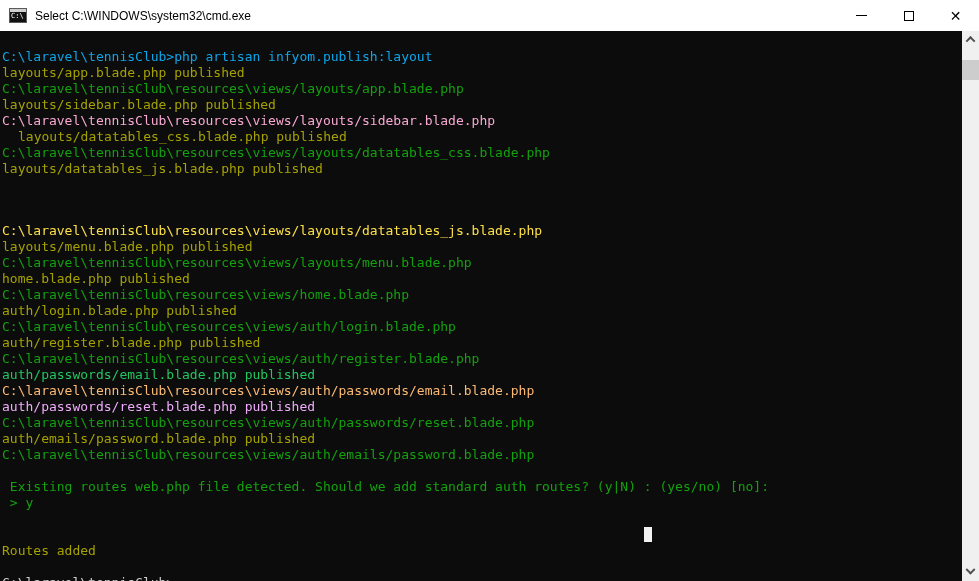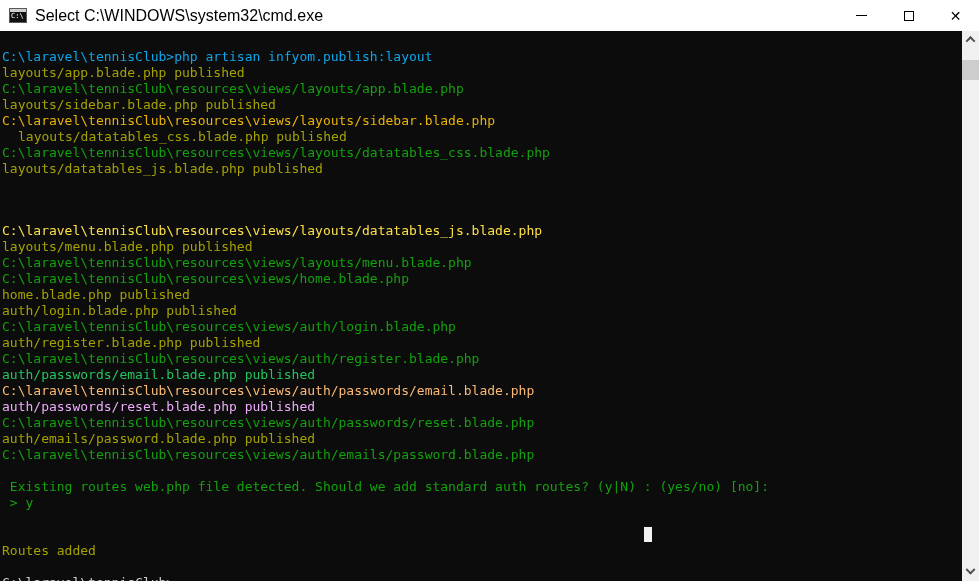--- a/index.html
+++ b/index.html
@@ -41,21 +41,21 @@
     background: #cfcfcf;
   }
   .titlebar-icon .ico-text {
     position: absolute; top: 4px; left: 2px;
     font-family: "DejaVu Sans Mono", monospace;
     font-size: 7px; line-height: 9px;
     color: #ffffff;
   }
   .titlebar-title {
     margin-left: 8px;
-    font-size: 16px;
+    font-size: 12px;
     color: #000000;
     white-space: nowrap;
   }
   .titlebar-controls {
     margin-left: auto;
     display: flex;
     height: 100%;
   }
   .tb-btn {
     width: 47px; height: 100%;
@@ -158,29 +158,29 @@
       </button>
     </div>
   </div>
 
   <div class="terminal">
     <div class="terminal-output">
         <div class="term-line" style="color: #0ea5e9;">C:\laravel\tennisClub&gt;php artisan infyom.publish:layout</div>
         <div class="term-line" style="color: rgb(165, 162, 0);">layouts/app.blade.php published</div>
         <div class="term-line" style="color: rgb(19, 161, 14);">C:\laravel\tennisClub\resources\views/layouts/app.blade.php</div>
         <div class="term-line" style="color: rgb(165, 162, 0);">layouts/sidebar.blade.php published</div>
-        <div class="term-line" style="color: #eab308;">C:\laravel\tennisClub\resources\views/layouts/sidebar.blade.php</div>
+        <div class="term-line" style="color: #f9a8d4;">C:\laravel\tennisClub\resources\views/layouts/sidebar.blade.php</div>
         <div class="term-line" style="color: rgb(165, 162, 0); margin-left: 16px;">layouts/datatables_css.blade.php published</div>
         <div class="term-line" style="color: rgb(19, 161, 14);">C:\laravel\tennisClub\resources\views/layouts/datatables_css.blade.php</div>
         <div class="term-line" style="color: rgb(165, 162, 0);">layouts/datatables_js.blade.php published</div>
         <div class="term-line" style="color: #fde047; margin-top: 46px;">C:\laravel\tennisClub\resources\views/layouts/datatables_js.blade.php</div>
         <div class="term-line" style="color: rgb(165, 162, 0);">layouts/menu.blade.php published</div>
         <div class="term-line" style="color: rgb(19, 161, 14);">C:\laravel\tennisClub\resources\views/layouts/menu.blade.php</div>
+        <div class="term-line" style="color: rgb(165, 162, 0);">home.blade.php published</div>
         <div class="term-line" style="color: rgb(19, 161, 14);">C:\laravel\tennisClub\resources\views/home.blade.php</div>
-        <div class="term-line" style="color: rgb(165, 162, 0);">home.blade.php published</div>
         <div class="term-line" style="color: rgb(165, 162, 0);">auth/login.blade.php published</div>
         <div class="term-line" style="color: rgb(19, 161, 14);">C:\laravel\tennisClub\resources\views/auth/login.blade.php</div>
         <div class="term-line" style="color: rgb(165, 162, 0);">auth/register.blade.php published</div>
         <div class="term-line" style="color: rgb(19, 161, 14);">C:\laravel\tennisClub\resources\views/auth/register.blade.php</div>
         <div class="term-line" style="color: #22c55e;">auth/passwords/email.blade.php published</div>
         <div class="term-line" style="color: #fdba74;">C:\laravel\tennisClub\resources\views/auth/passwords/email.blade.php</div>
         <div class="term-line" style="color: #f0abfc;">auth/passwords/reset.blade.php published</div>
         <div class="term-line" style="color: rgb(19, 161, 14);">C:\laravel\tennisClub\resources\views/auth/passwords/reset.blade.php</div>
         <div class="term-line" style="color: rgb(165, 162, 0);">auth/emails/password.blade.php published</div>
         <div class="term-line" style="color: rgb(19, 161, 14);">C:\laravel\tennisClub\resources\views/auth/emails/password.blade.php</div>

